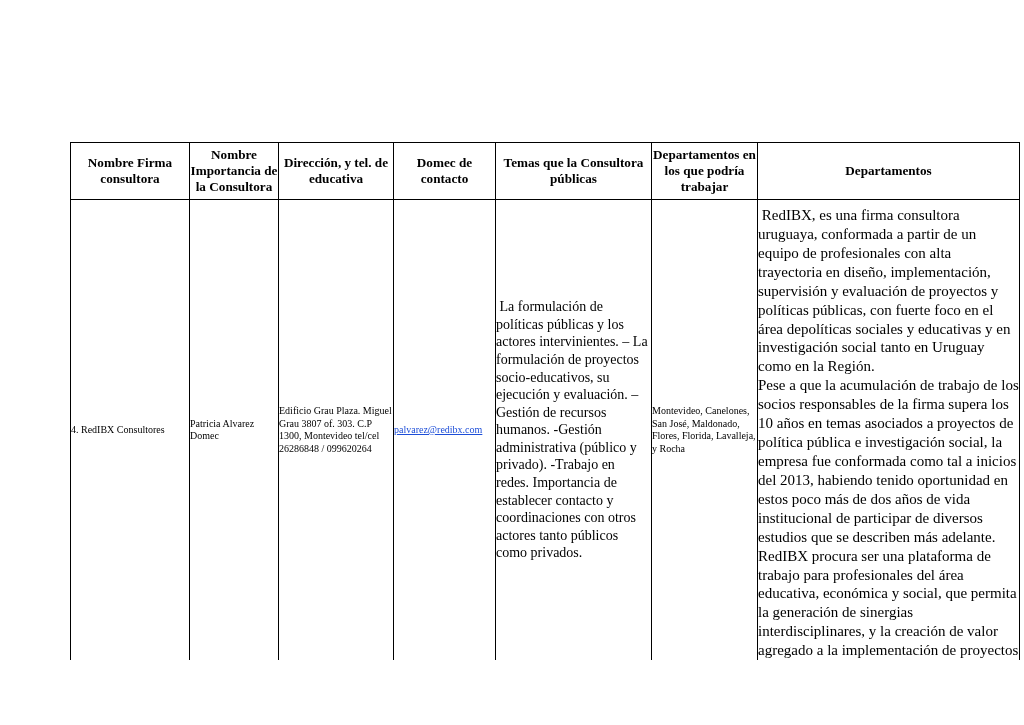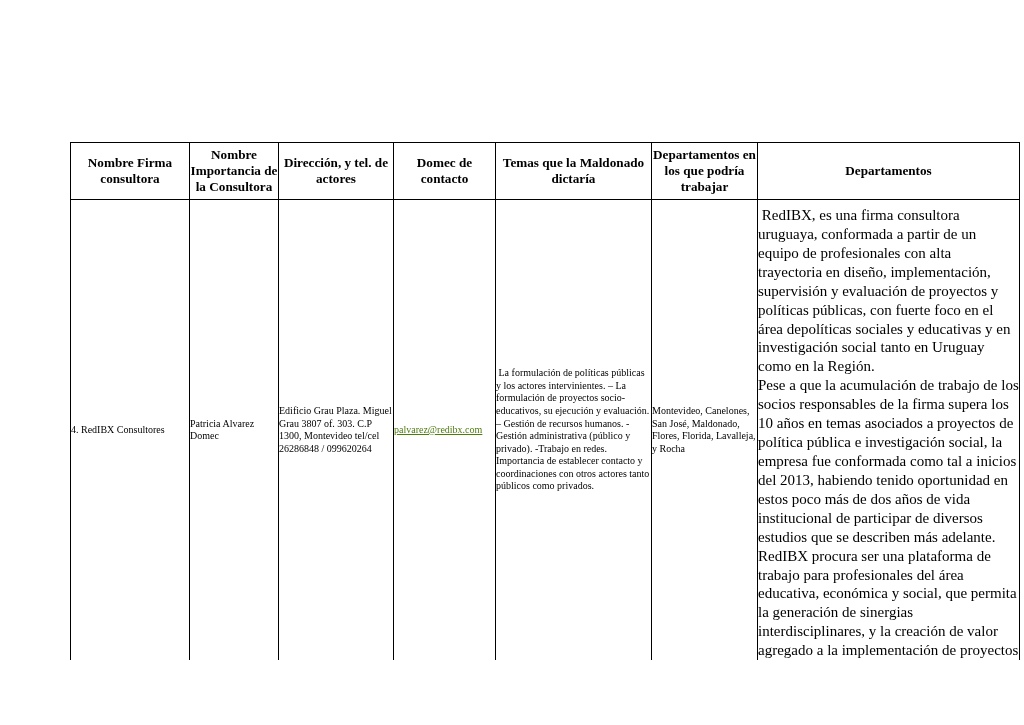--- a/index.html
+++ b/index.html
@@ -64,26 +64,26 @@
     overflow-wrap: break-word;
     hyphens: none;
   }
   tbody td.cell-obs {
     font-size: 15px;
     line-height: 1.262;
     vertical-align: top;
     padding-top: 6px;
   }
   tbody td.cell-temas {
-    font-size: 10px;
+    font-size: 14px;
     line-height: 1.255;
   }
   .maillink {
     text-decoration: underline;
-    color: #4d7c0f;
+    color: #1d4ed8;
     word-break: break-all;
     overflow-wrap: anywhere;
   }
   
   col.c0 { width: 119px; }
   col.c1 { width: 89px; }
   col.c2 { width: 115px; }
   col.c3 { width: 102px; }
   col.c4 { width: 156px; }
   col.c5 { width: 106px; }
@@ -101,23 +101,23 @@
           <col class="c2">
           <col class="c3">
           <col class="c4">
           <col class="c5">
           <col class="c6">
       </colgroup>
       <thead>
         <tr>
           <th>Nombre Firma consultora</th>
           <th>Nombre Importancia de la Consultora</th>
-          <th>Dirección, y tel. de actores</th>
+          <th>Dirección, y tel. de educativa</th>
           <th>Domec de contacto</th>
-          <th>Temas que la Maldonado dictaría</th>
+          <th>Temas que la Consultora públicas</th>
           <th>Departamentos en los que podría trabajar</th>
           <th>Departamentos</th>
         </tr>
       </thead>
       <tbody>
         <tr>
           <td class="cell-firma">4. RedIBX Consultores</td>
           <td class="cell-responsable">Patricia Alvarez Domec</td>
           <td class="cell-direccion">Edificio Grau Plaza. Miguel Grau 3807 of. 303. C.P 1300, Montevideo tel/cel 26286848 / 099620264</td>
           <td class="cell-mail"><span class="maillink">palvarez@redibx.com</span></td>

